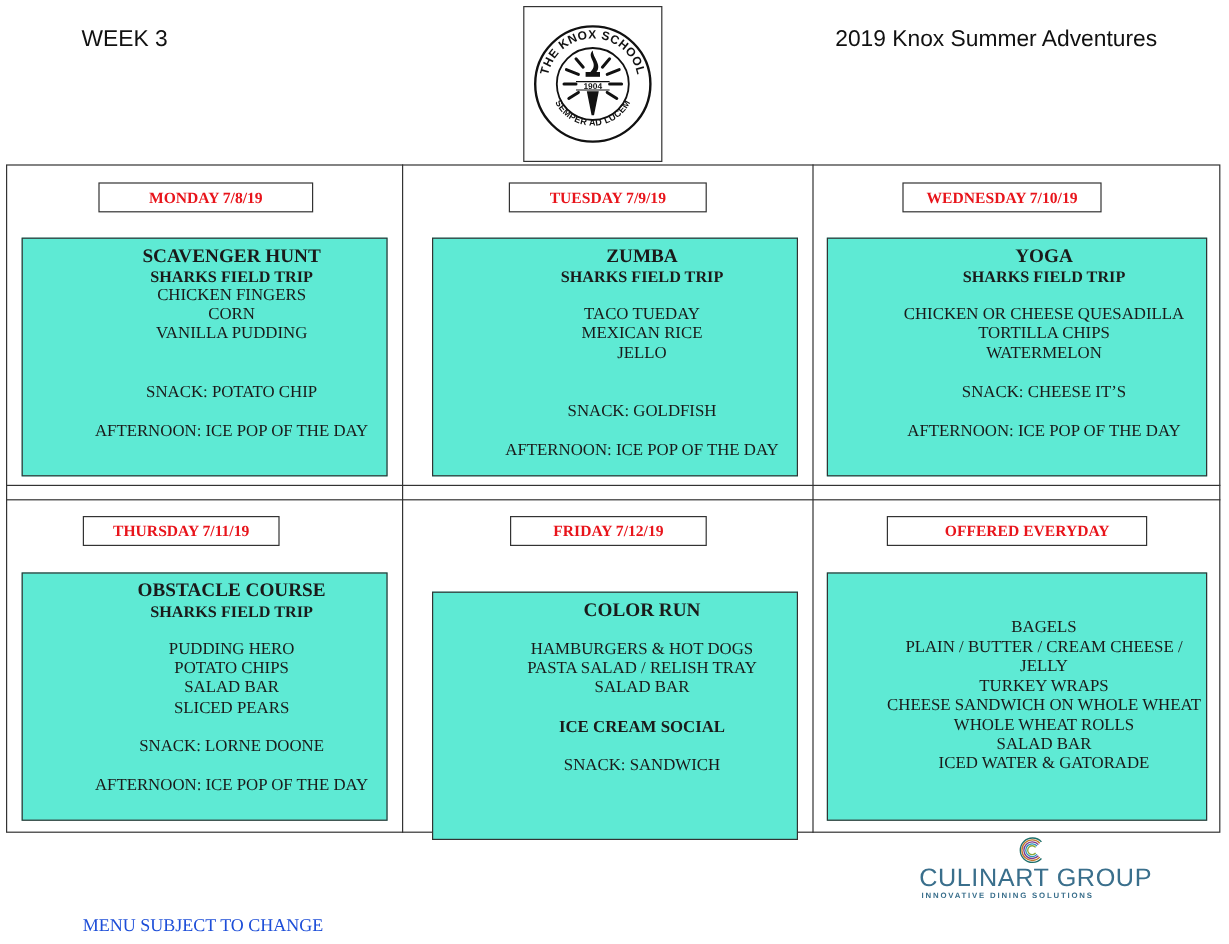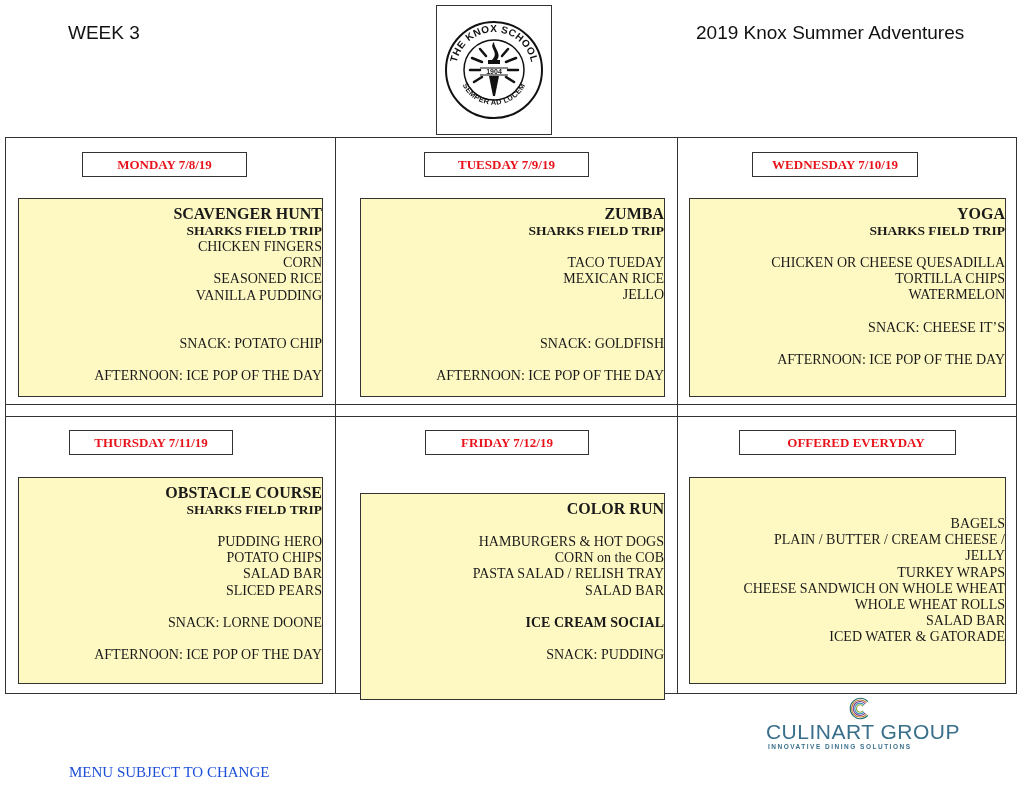--- a/index.html
+++ b/index.html
@@ -5,21 +5,21 @@
   html, body { margin: 0; padding: 0; background: #ffffff; }
   body { width: 1024px; height: 787px; position: relative; overflow: hidden; font-family: "Liberation Serif", serif; color: #1a1a1a; }
   .abs { position: absolute; }
   .week { left: 68px; top: 22px; font-family: "Liberation Sans", sans-serif; font-size: 19px; color: #111; }
   .title { left: 696px; top: 22px; font-family: "Liberation Sans", sans-serif; font-size: 19px; color: #111; }
   .logo-box { left: 436px; top: 5px; width: 116px; height: 130px; border: 1.5px solid #333; box-sizing: border-box; background: #fff; display: flex; align-items: center; justify-content: center; }
   .grid { left: 5px; top: 137px; width: 1012px; height: 557px; border: 1.5px solid #333; box-sizing: border-box; }
   .hline { height: 0; border-top: 1.5px solid #333; }
   .vline { width: 0; border-left: 1.5px solid #333; }
   .day-label { height: 25px; border: 1.5px solid #333; box-sizing: border-box; display: flex; align-items: center; justify-content: center; font-weight: bold; font-size: 13px; color: #e8141b; background: #fff; }
-  .content-box { border: 1.5px solid #333; box-sizing: border-box; background: #fef9c3; text-align: right; font-size: 14px; line-height: 16.2px; padding-top: 6px; padding-left: 45px; }
+  .content-box { border: 1.5px solid #333; box-sizing: border-box; background: #5eead4; text-align: center; font-size: 14px; line-height: 16.2px; padding-top: 6px; padding-left: 45px; }
   .content-box .activity { font-weight: bold; font-size: 16px; line-height: 18px; }
   .content-box .trip { font-weight: bold; font-size: 13.5px; line-height: 16px; }
   .content-box .bold { font-weight: bold; }
   .gap { height: 16px; }
   .gap-lg { height: 32px; }
   .footer { left: 69px; top: 764px; font-size: 15px; color: #1d4ed8; }
   .culinart { left: 740px; top: 696px; width: 240px; height: 54px; display: flex; align-items: center; flex-direction: column; }
   .culinart .name { font-family: "Liberation Sans", sans-serif; font-size: 21px; color: #3a6f8c; letter-spacing: 0.5px; line-height: 22px; }
   .culinart .tag { font-family: "Liberation Sans", sans-serif; font-size: 6.5px; color: #3a6f8c; letter-spacing: 1.5px; font-weight: bold; margin-left: 2px; }
 </style>
@@ -61,29 +61,28 @@
     <text x="52" y="56" font-family="Liberation Sans, sans-serif" font-size="7" font-weight="bold" text-anchor="middle" fill="#111">1904</text>
   </svg>
 </div>
 
 <div class="abs grid"></div>
 <div class="abs vline" style="left:335px; top:137px; height:557px;"></div>
 <div class="abs vline" style="left:677px; top:137px; height:557px;"></div>
 <div class="abs hline" style="left:5px; top:404px; width:1012px;"></div>
 <div class="abs hline" style="left:5px; top:416px; width:1012px;"></div>
 
-<div class="abs day-label" style="left:82px; top:152px; width:165px;">
+<div class="abs day-label" style="left:82px; top:152px; width:179px;">
   <span>MONDAY 7/8/19</span>
 </div>
 <div class="abs content-box" style="left:18px; top:198px; width:305px; height:199px;">
   <div class="activity">SCAVENGER HUNT</div>
   <div class="trip">SHARKS FIELD TRIP</div>
   <div>CHICKEN FINGERS</div>
   <div>CORN</div>
-  <div>SEASONED RICE</div>
   <div>VANILLA PUDDING</div>
   <div class="gap-lg"></div>
   <div>SNACK: POTATO CHIP</div>
   <div class="gap"></div>
   <div>AFTERNOON: ICE POP OF THE DAY</div>
 </div>
 
 <div class="abs day-label" style="left:424px; top:152px; width:165px;">
   <span>TUESDAY 7/9/19</span>
 </div>
@@ -133,27 +132,26 @@
   <div>AFTERNOON: ICE POP OF THE DAY</div>
 </div>
 
 <div class="abs day-label" style="left:425px; top:430px; width:164px;">
   <span>FRIDAY 7/12/19</span>
 </div>
 <div class="abs content-box" style="left:360px; top:477px; width:305px; height:207px;margin-top:16px;">
   <div class="activity">COLOR RUN</div>
   <div class="gap"></div>
   <div>HAMBURGERS &amp; HOT DOGS</div>
-  <div>CORN on the COB</div>
   <div>PASTA SALAD / RELISH TRAY</div>
   <div>SALAD BAR</div>
   <div class="gap"></div>
   <div class="bold">ICE CREAM SOCIAL</div>
   <div class="gap"></div>
-  <div>SNACK: PUDDING</div>
+  <div>SNACK: SANDWICH</div>
 </div>
 
 <div class="abs day-label" style="left:739px; top:430px; width:217px;padding-left:17px;">
   <span>OFFERED EVERYDAY</span>
 </div>
 <div class="abs content-box" style="left:689px; top:477px; width:317px; height:207px; padding-top:38px;">
   <div>BAGELS</div>
   <div>PLAIN / BUTTER / CREAM CHEESE / JELLY</div>
   <div>TURKEY WRAPS</div>
   <div>CHEESE SANDWICH ON WHOLE WHEAT</div>

